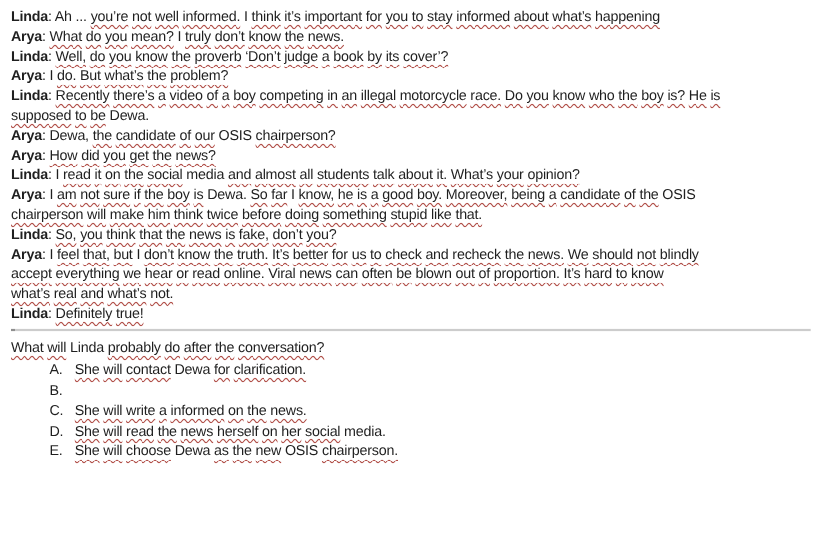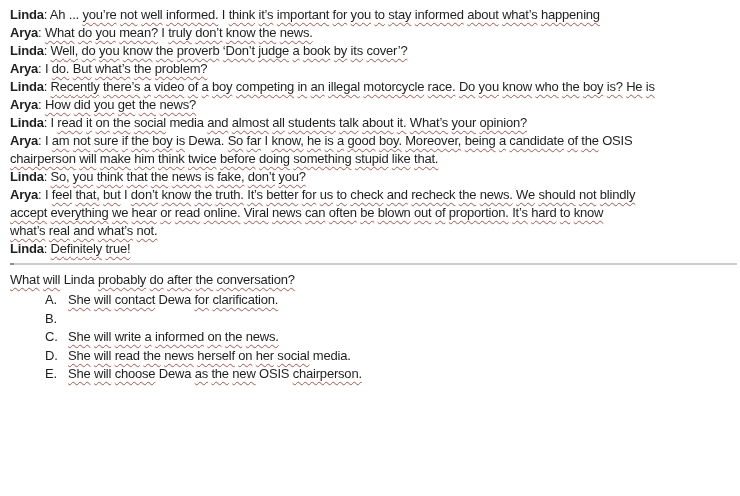--- a/index.html
+++ b/index.html
@@ -46,20 +46,22 @@
 </head>
 <body>
 
 <div class="doc">
   <div>
       <div class="line"><span class="speaker">Linda</span>: <span class="plain-word">Ah</span> <span class="plain-word">...</span> <span class="wavy-word">you’re</span> <span class="wavy-word">not</span> <span class="wavy-word">well</span> <span class="wavy-word">informed.</span> <span class="plain-word">I</span> <span class="wavy-word">think</span> <span class="wavy-word">it’s</span> <span class="wavy-word">important</span> <span class="wavy-word">for</span> <span class="wavy-word">you</span> <span class="wavy-word">to</span> <span class="wavy-word">stay</span> <span class="wavy-word">informed</span> <span class="wavy-word">about</span> <span class="wavy-word">what’s</span> <span class="wavy-word">happening</span></div>
       <div class="line"><span class="speaker">Arya</span>: <span class="wavy-word">What</span> <span class="wavy-word">do</span> <span class="wavy-word">you</span> <span class="wavy-word">mean?</span> <span class="plain-word">I</span> <span class="wavy-word">truly</span> <span class="wavy-word">don’t</span> <span class="wavy-word">know</span> <span class="wavy-word">the</span> <span class="wavy-word">news.</span></div>
       <div class="line"><span class="speaker">Linda</span>: <span class="wavy-word">Well,</span> <span class="wavy-word">do</span> <span class="wavy-word">you</span> <span class="wavy-word">know</span> <span class="wavy-word">the</span> <span class="wavy-word">proverb</span> <span class="wavy-word">‘Don’t</span> <span class="wavy-word">judge</span> <span class="wavy-word">a</span> <span class="wavy-word">book</span> <span class="wavy-word">by</span> <span class="wavy-word">its</span> <span class="wavy-word">cover’?</span></div>
       <div class="line"><span class="speaker">Arya</span>: <span class="plain-word">I</span> <span class="wavy-word">do.</span> <span class="wavy-word">But</span> <span class="wavy-word">what’s</span> <span class="wavy-word">the</span> <span class="wavy-word">problem?</span></div>
       <div class="line"><span class="speaker">Linda</span>: <span class="wavy-word">Recently</span> <span class="wavy-word">there’s</span> <span class="wavy-word">a</span> <span class="wavy-word">video</span> <span class="wavy-word">of</span> <span class="wavy-word">a</span> <span class="wavy-word">boy</span> <span class="wavy-word">competing</span> <span class="wavy-word">in</span> <span class="wavy-word">an</span> <span class="wavy-word">illegal</span> <span class="wavy-word">motorcycle</span> <span class="wavy-word">race.</span> <span class="wavy-word">Do</span> <span class="wavy-word">you</span> <span class="wavy-word">know</span> <span class="wavy-word">who</span> <span class="wavy-word">the</span> <span class="wavy-word">boy</span> <span class="wavy-word">is?</span> <span class="wavy-word">He</span> <span class="wavy-word">is</span></div>
+      <div class="line"><span class="wavy-word">supposed</span> <span class="wavy-word">to</span> <span class="wavy-word">be</span> <span class="plain-word">Dewa.</span></div>
+      <div class="line"><span class="speaker">Arya</span>: <span class="plain-word">Dewa,</span> <span class="wavy-word">the</span> <span class="wavy-word">candidate</span> <span class="wavy-word">of</span> <span class="wavy-word">our</span> <span class="plain-word">OSIS</span> <span class="wavy-word">chairperson?</span></div>
       <div class="line"><span class="speaker">Arya</span>: <span class="wavy-word">How</span> <span class="wavy-word">did</span> <span class="wavy-word">you</span> <span class="wavy-word">get</span> <span class="wavy-word">the</span> <span class="wavy-word">news?</span></div>
       <div class="line"><span class="speaker">Linda</span>: <span class="plain-word">I</span> <span class="wavy-word">read</span> <span class="wavy-word">it</span> <span class="wavy-word">on</span> <span class="wavy-word">the</span> <span class="wavy-word">social</span> <span class="plain-word">media</span> <span class="wavy-word">and</span> <span class="wavy-word">almost</span> <span class="wavy-word">all</span> <span class="wavy-word">students</span> <span class="wavy-word">talk</span> <span class="wavy-word">about</span> <span class="wavy-word">it.</span> <span class="wavy-word">What’s</span> <span class="wavy-word">your</span> <span class="wavy-word">opinion?</span></div>
       <div class="line"><span class="speaker">Arya</span>: <span class="plain-word">I</span> <span class="wavy-word">am</span> <span class="wavy-word">not</span> <span class="wavy-word">sure</span> <span class="wavy-word">if</span> <span class="wavy-word">the</span> <span class="wavy-word">boy</span> <span class="wavy-word">is</span> <span class="plain-word">Dewa.</span> <span class="wavy-word">So</span> <span class="wavy-word">far</span> <span class="plain-word">I</span> <span class="wavy-word">know,</span> <span class="wavy-word">he</span> <span class="wavy-word">is</span> <span class="wavy-word">a</span> <span class="wavy-word">good</span> <span class="wavy-word">boy.</span> <span class="wavy-word">Moreover,</span> <span class="wavy-word">being</span> <span class="wavy-word">a</span> <span class="wavy-word">candidate</span> <span class="wavy-word">of</span> <span class="wavy-word">the</span> <span class="plain-word">OSIS</span></div>
       <div class="line"><span class="wavy-word">chairperson</span> <span class="wavy-word">will</span> <span class="wavy-word">make</span> <span class="wavy-word">him</span> <span class="wavy-word">think</span> <span class="wavy-word">twice</span> <span class="wavy-word">before</span> <span class="wavy-word">doing</span> <span class="wavy-word">something</span> <span class="wavy-word">stupid</span> <span class="wavy-word">like</span> <span class="wavy-word">that.</span></div>
       <div class="line"><span class="speaker">Linda</span>: <span class="wavy-word">So,</span> <span class="wavy-word">you</span> <span class="wavy-word">think</span> <span class="wavy-word">that</span> <span class="wavy-word">the</span> <span class="wavy-word">news</span> <span class="wavy-word">is</span> <span class="wavy-word">fake,</span> <span class="wavy-word">don’t</span> <span class="wavy-word">you?</span></div>
       <div class="line"><span class="speaker">Arya</span>: <span class="plain-word">I</span> <span class="wavy-word">feel</span> <span class="wavy-word">that,</span> <span class="wavy-word">but</span> <span class="plain-word">I</span> <span class="wavy-word">don’t</span> <span class="wavy-word">know</span> <span class="wavy-word">the</span> <span class="wavy-word">truth.</span> <span class="wavy-word">It’s</span> <span class="wavy-word">better</span> <span class="wavy-word">for</span> <span class="wavy-word">us</span> <span class="wavy-word">to</span> <span class="wavy-word">check</span> <span class="wavy-word">and</span> <span class="wavy-word">recheck</span> <span class="wavy-word">the</span> <span class="wavy-word">news.</span> <span class="wavy-word">We</span> <span class="wavy-word">should</span> <span class="wavy-word">not</span> <span class="wavy-word">blindly</span></div>
       <div class="line"><span class="wavy-word">accept</span> <span class="wavy-word">everything</span> <span class="wavy-word">we</span> <span class="wavy-word">hear</span> <span class="wavy-word">or</span> <span class="wavy-word">read</span> <span class="wavy-word">online.</span> <span class="wavy-word">Viral</span> <span class="wavy-word">news</span> <span class="wavy-word">can</span> <span class="wavy-word">often</span> <span class="wavy-word">be</span> <span class="wavy-word">blown</span> <span class="wavy-word">out</span> <span class="wavy-word">of</span> <span class="wavy-word">proportion.</span> <span class="wavy-word">It’s</span> <span class="wavy-word">hard</span> <span class="wavy-word">to</span> <span class="wavy-word">know</span></div>
       <div class="line"><span class="wavy-word">what’s</span> <span class="wavy-word">real</span> <span class="wavy-word">and</span> <span class="wavy-word">what’s</span> <span class="wavy-word">not.</span></div>
       <div class="line"><span class="speaker">Linda</span>: <span class="wavy-word">Definitely</span> <span class="wavy-word">true!</span></div>
     </div>

